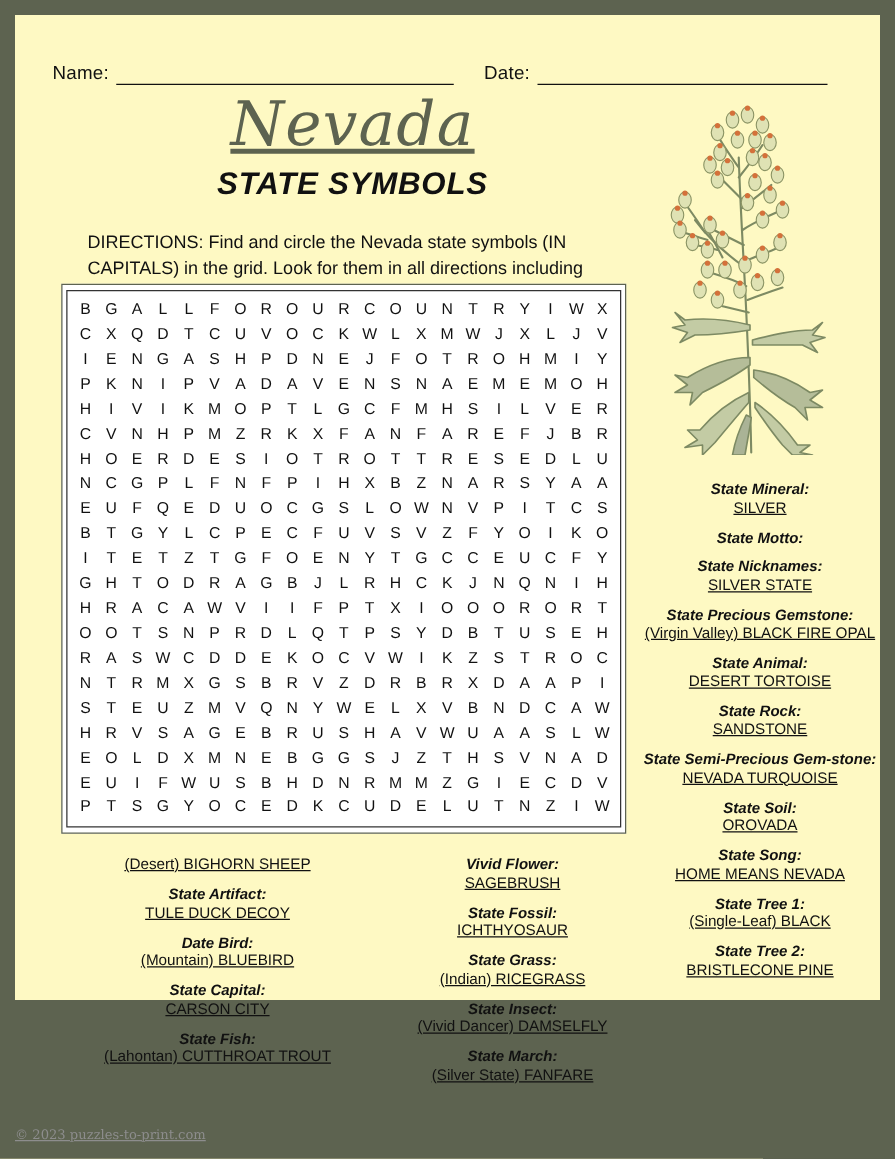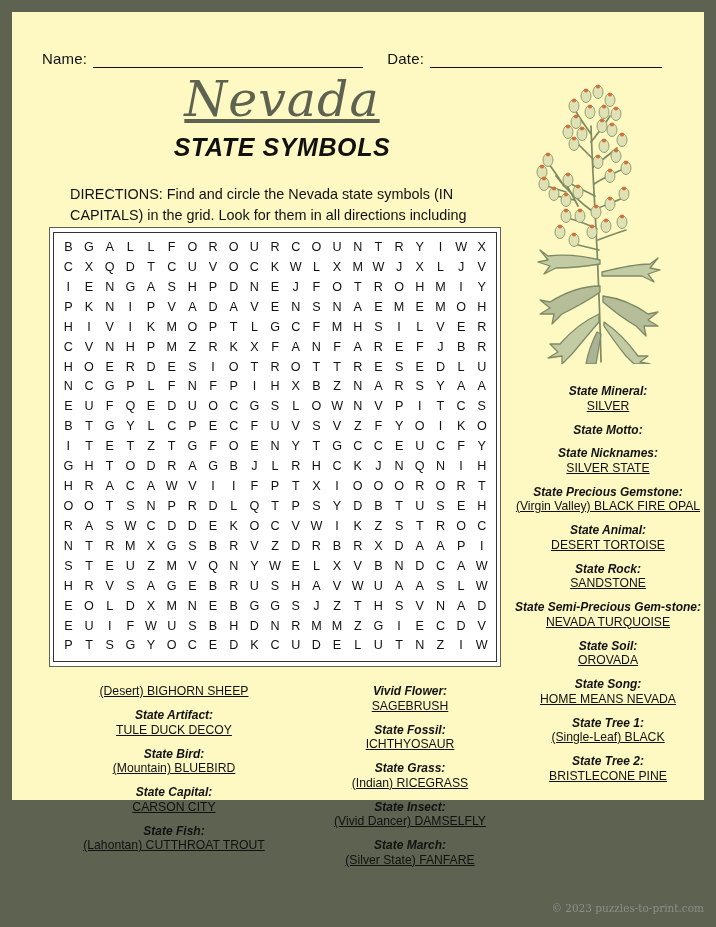--- a/index.html
+++ b/index.html
@@ -152,24 +152,25 @@
     left: 292px;
     top: 672px;
     width: 212px;
   }
 
   .footer {
     position: absolute;
     left: 0;
     top: 890px;
     width: 692px;
-    text-align: right;
+    text-align: left;
     font-family: "DejaVu Serif", serif;
     font-size: 10.5px;
     color: #8d8d8d;
+    text-decoration: underline;
   }
 
   
   .plant {
     position: absolute;
     left: 492px;
     top: 52px;
     width: 200px;
     height: 300px;
   }
@@ -851,21 +852,21 @@
 
   <div class="col-left" id="col-left">
       <div class="sym">
         <div class="sym-value">(Desert) BIGHORN SHEEP</div>
       </div>
       <div class="sym">
         <div class="sym-label">State Artifact:</div>
         <div class="sym-value">TULE DUCK DECOY</div>
       </div>
       <div class="sym">
-        <div class="sym-label">State Bird:</div>
+        <div class="sym-label">Date Bird:</div>
         <div class="sym-value">(Mountain) BLUEBIRD</div>
       </div>
       <div class="sym">
         <div class="sym-label">State Capital:</div>
         <div class="sym-value">CARSON CITY</div>
       </div>
       <div class="sym">
         <div class="sym-label">State Fish:</div>
         <div class="sym-value">(Lahontan) CUTTHROAT TROUT</div>
       </div>

